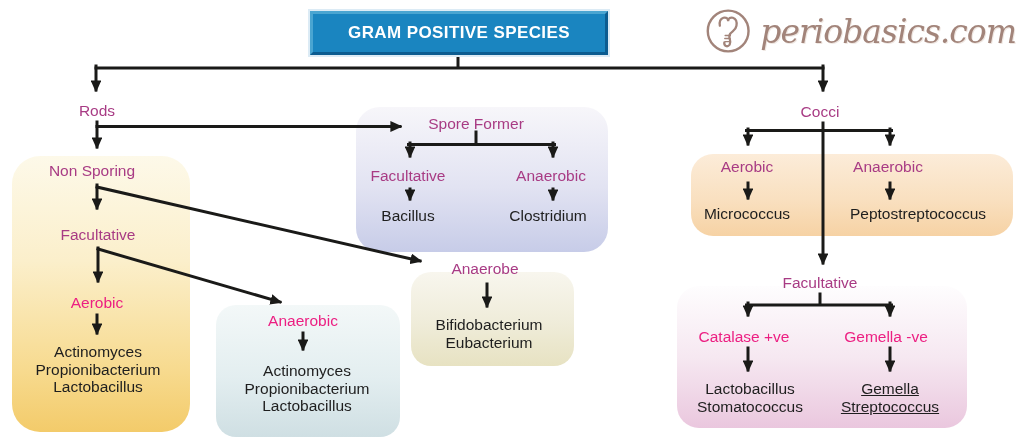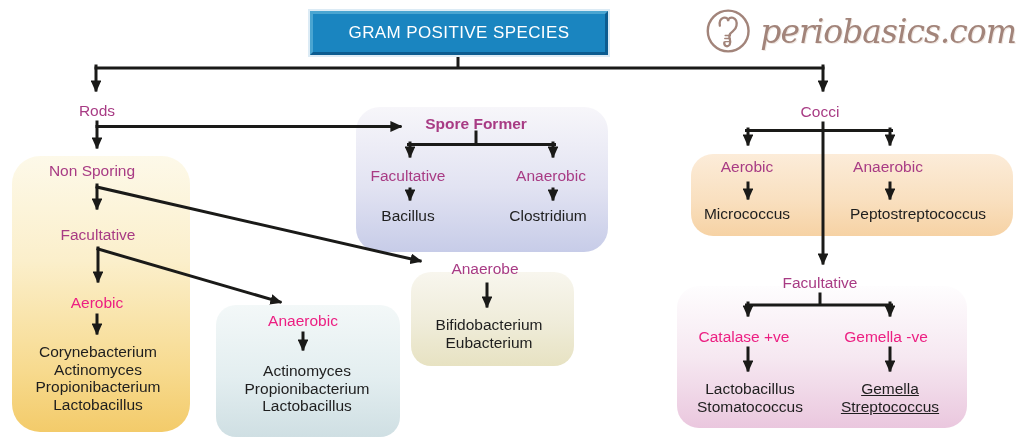--- a/index.html
+++ b/index.html
@@ -38,21 +38,21 @@
   
   .title-box{
     left:310px;top:11px;width:298px;height:44px;z-index:3;
     background:#1a85c0;
     border:3px solid;border-color:#4aa5d1 #0c5c90 #0c5c90 #4aa5d1;
     box-shadow:0 0 0 2px #dcebf5;
     box-sizing:border-box;
     display:flex;align-items:center;justify-content:center;
   }
   .title-box span{
-    color:#ffffff;font-weight:normal;font-size:17px;letter-spacing:.4px;white-space:nowrap;
+    color:#ffffff;font-weight:bold;font-size:17px;letter-spacing:.4px;white-space:nowrap;
   }
   
   svg.connectors{position:absolute;left:0;top:0;z-index:2;}
   
   .lbl{
     position:absolute;z-index:4;transform:translateX(-50%);
     white-space:nowrap;font-size:15.5px;color:#1e1e1e;text-align:center;
   }
   .plum{color:#a83b84;}
   .pink{color:#ec1f82;}
@@ -134,34 +134,33 @@
     </g>
   </svg>
   <span class="logo-text">periobasics.com</span>
 </div>
 
 <div class="lbl plum" style="left:97px;top:102px;">Rods</div>
 <div class="lbl plum" style="left:92px;top:162px;">Non Sporing</div>
 <div class="lbl plum" style="left:98px;top:226px;">Facultative</div>
 <div class="lbl pink" style="left:97px;top:294px;">Aerobic</div>
 <div class="lbl species" style="left:98px;top:343px;">
-  <div>Corynebacterium</div>
   <div>Actinomyces</div>
   <div>Propionibacterium</div>
   <div>Lactobacillus</div>
 </div>
 
 <div class="lbl pink" style="left:303px;top:312px;">Anaerobic</div>
 <div class="lbl species" style="left:307px;top:362px;">
   <div>Actinomyces</div>
   <div>Propionibacterium</div>
   <div>Lactobacillus</div>
 </div>
 
-<div class="lbl plum" style="left:476px;top:115px;font-weight:bold;">Spore Former</div>
+<div class="lbl plum" style="left:476px;top:115px;">Spore Former</div>
 <div class="lbl plum" style="left:408px;top:167px;">Facultative</div>
 <div class="lbl plum" style="left:551px;top:167px;">Anaerobic</div>
 <div class="lbl" style="left:408px;top:207px;">Bacillus</div>
 <div class="lbl" style="left:548px;top:207px;">Clostridium</div>
 
 <div class="lbl plum" style="left:485px;top:260px;">Anaerobe</div>
 <div class="lbl species" style="left:489px;top:316px;">
   <div>Bifidobacterium</div>
   <div>Eubacterium</div>
 </div>

